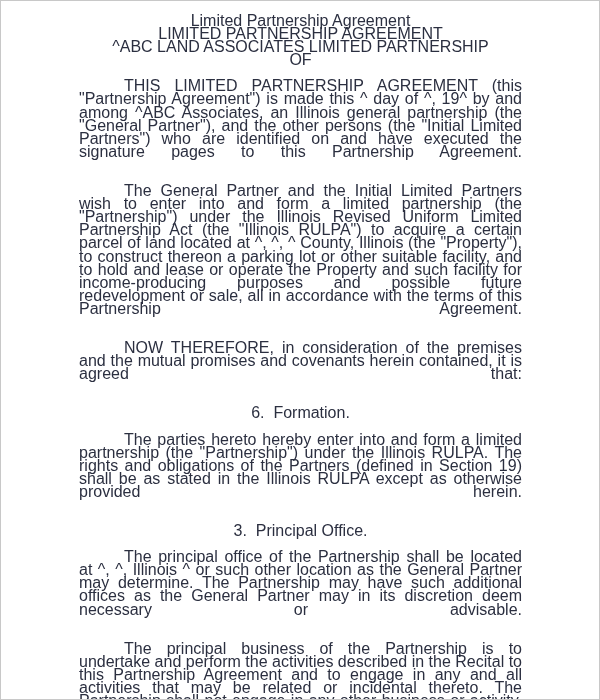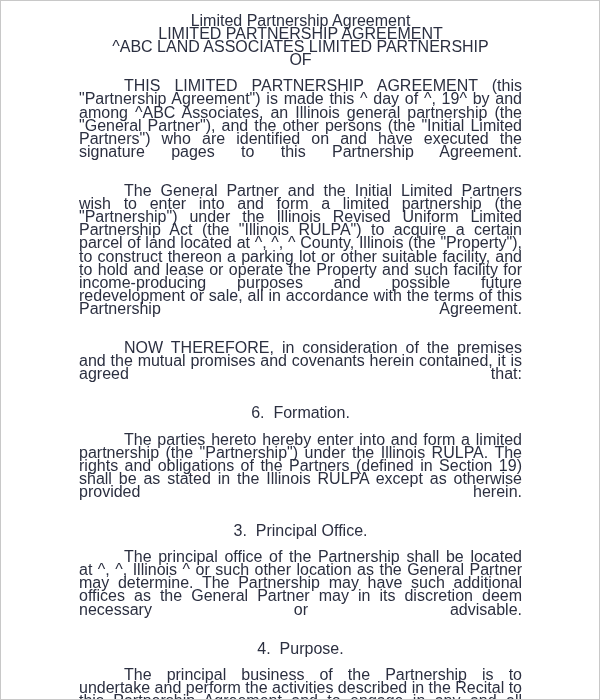--- a/index.html
+++ b/index.html
@@ -90,20 +90,19 @@
 
     <p class="para">NOW THEREFORE, in consideration of the premises and the mutual promises and covenants herein contained, it is agreed that:</p>
 
     <div class="heading">6.  Formation.</div>
     <p class="para">The parties hereto hereby enter into and form a limited partnership (the "Partnership") under the Illinois RULPA.  The rights and obligations of the Partners (defined in Section 19) shall be as stated in the Illinois RULPA except as otherwise provided herein.</p>
 
 
     <div class="heading">3.  Principal Office.</div>
     <p class="para">The principal office of the Partnership shall be located at ^, ^, Illinois ^ or such other location as the General Partner may determine. The Partnership may have such additional offices as the General Partner may in its discretion deem necessary or advisable.</p>
 
-    <div class="heading">4.  Purpose.</div>
     <p class="para">The principal business of the Partnership is to undertake and perform the activities described in the Recital to this Partnership Agreement and to engage in any and all activities that may be related or incidental thereto. The Partnership shall not engage in any other business or activity.</p>
 
     <div class="heading">3.  Filing of Original Certificate.</div>
     <p class="para">As promptly as practicable after the date of this Partnership Agreement the General Partner shall file an original certificate of limited partnership of the Partnership in the office of the Secretary of State of Illinois in accordance with Section 201 of the Illinois RULPA.</p>
 
   </div>
 </div>
 
 </body></html>

